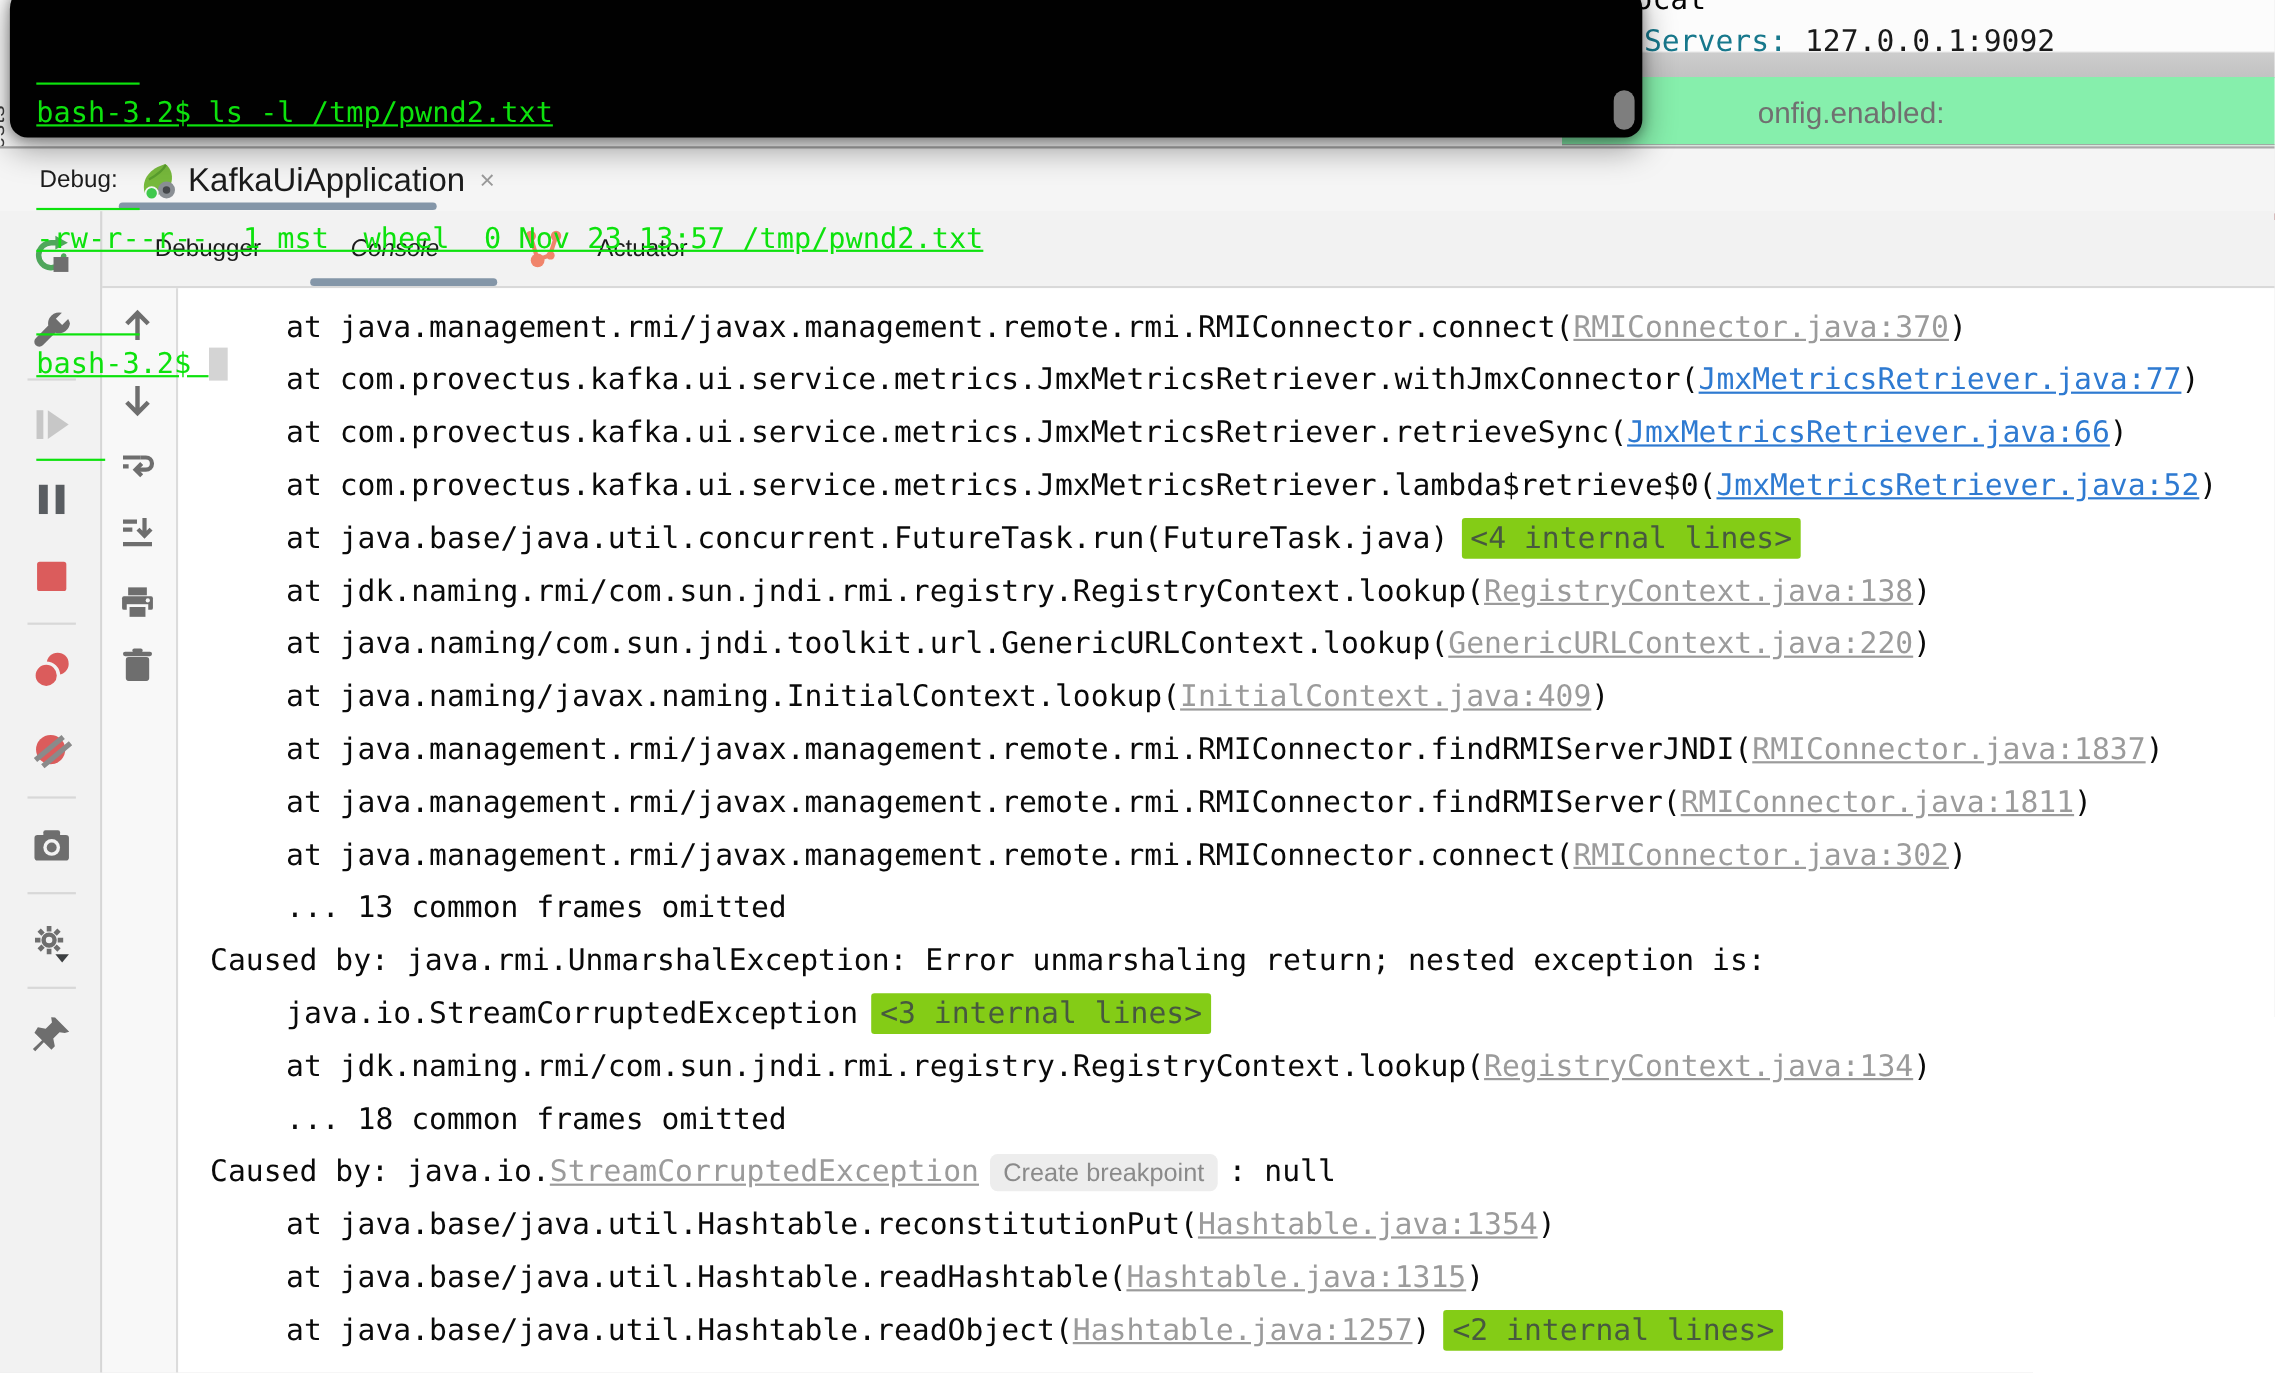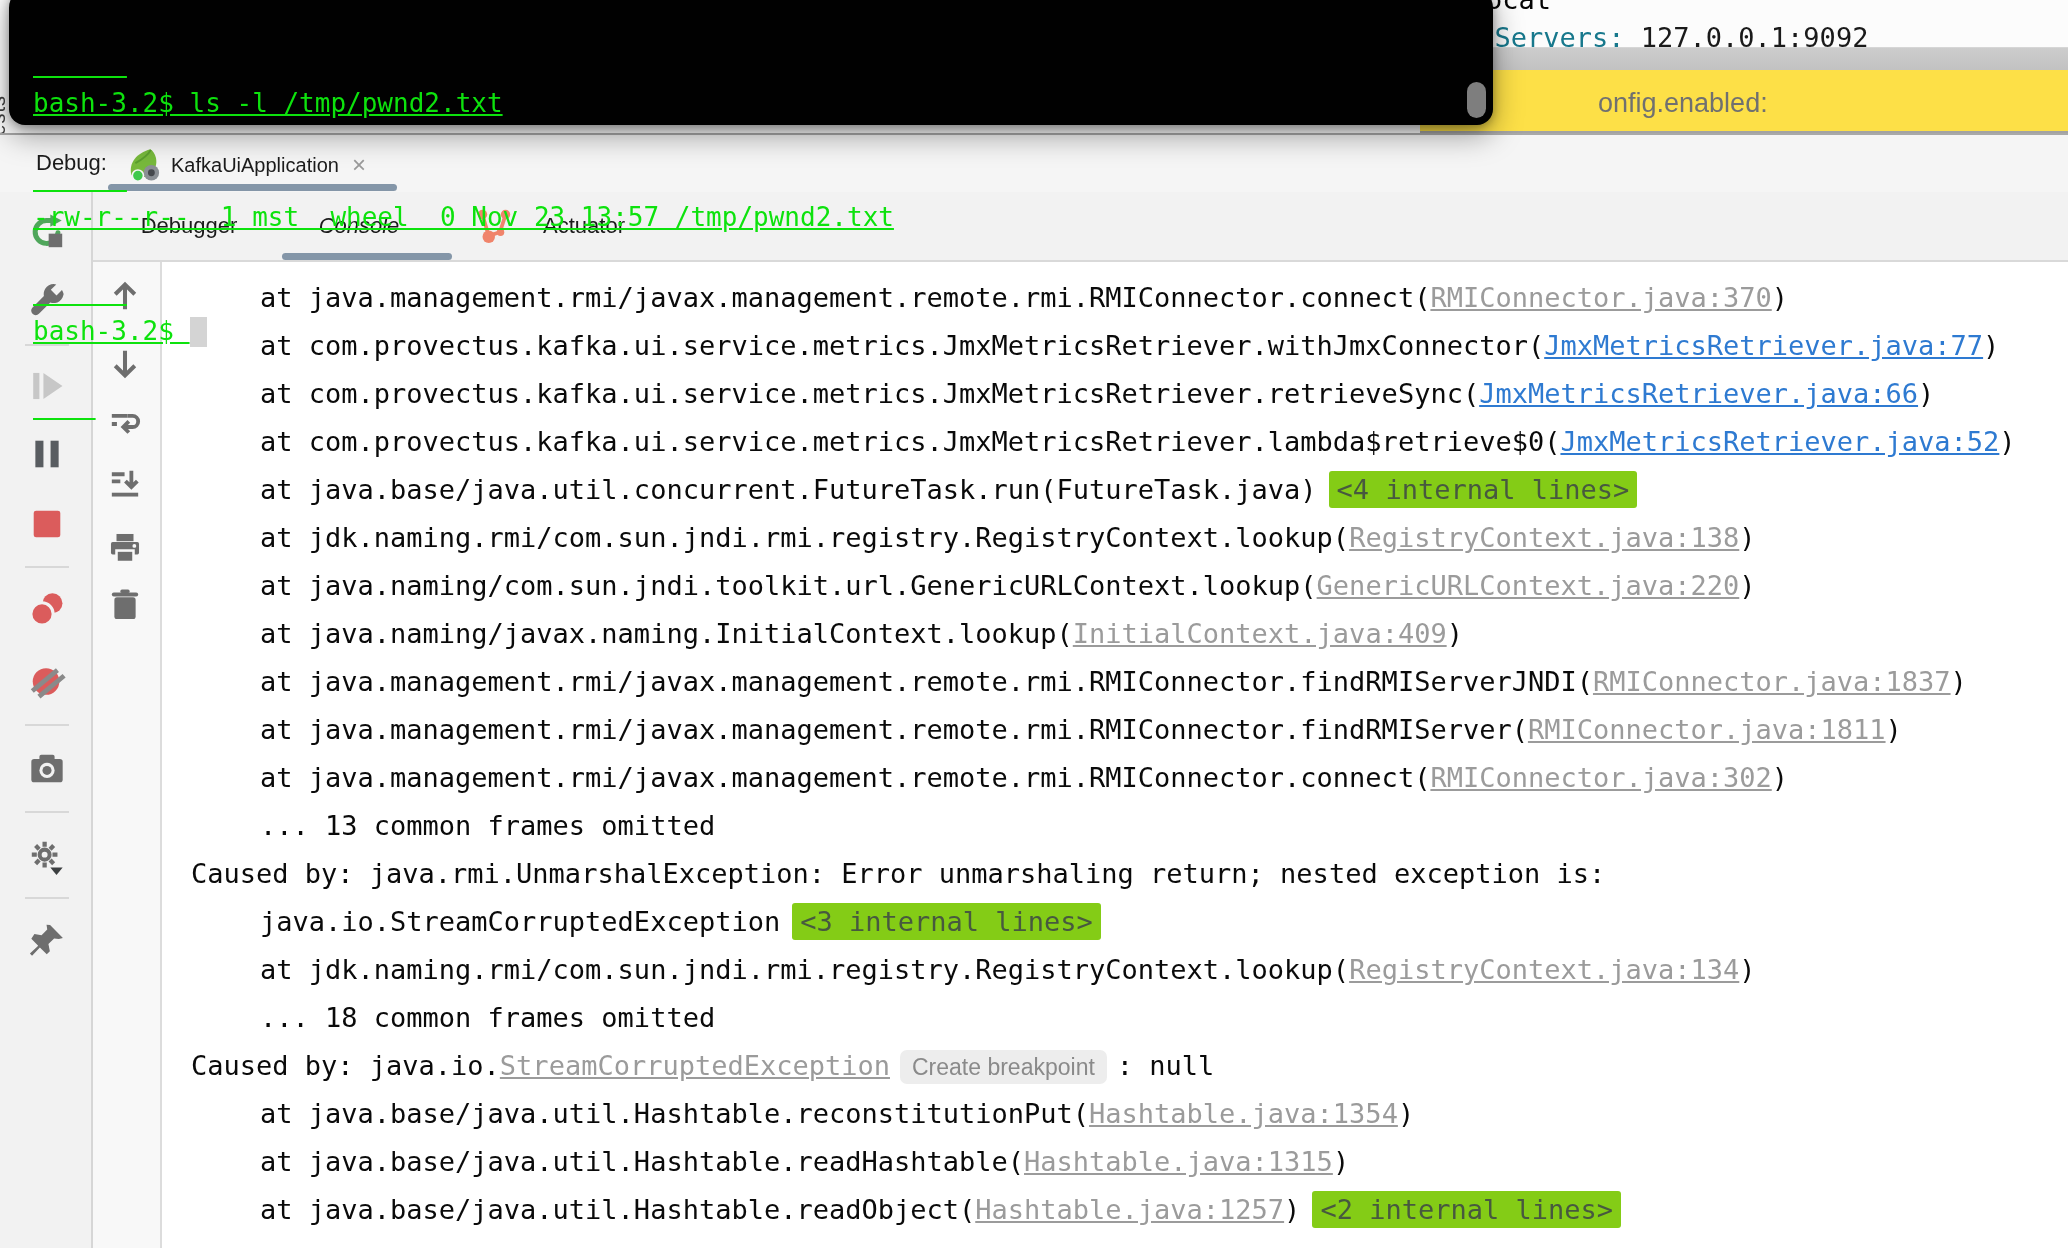--- a/index.html
+++ b/index.html
@@ -8,33 +8,33 @@
 
   
   .bg-top{position:absolute;left:0;top:0;width:2068px;height:133px;background:#fcfcfc;}
   .frag-ocat{position:absolute;left:1486px;top:-16px;font-family:"DejaVu Sans Mono",monospace;
              font-size:27px;color:#050505;}
   .frag-line{position:absolute;left:1462px;top:22px;font-family:"DejaVu Sans Mono",monospace;
              font-size:27px;white-space:pre;}
   .frag-key{color:#17788c;} .frag-val{color:#1a1a1a;}
   .gray-bar{position:absolute;left:1420px;top:47px;width:648px;height:22px;
             background:linear-gradient(#cdcdcd,#c2c2c2);border-top:1px solid #d6d6d6;border-bottom:1px solid #b5b5b5;}
-  .cfg-row{position:absolute;left:1420px;top:70px;width:648px;height:61px;background:#fde047;border-bottom:6px solid #a3a3a3;}
+  .cfg-row{position:absolute;left:1420px;top:70px;width:648px;height:61px;background:#86efac;border-bottom:1px solid #a3a3a3;}
   .frag-cfg{position:absolute;left:178px;top:18px;font-size:27px;color:#707070;}
 
   
   .stripe-label{position:absolute;left:-13px;top:95px;writing-mode:vertical-rl;
     transform:rotate(180deg);font-size:20px;color:#3f3f3f;letter-spacing:1px;white-space:nowrap;}
 
   
   .hdr{position:absolute;left:0;top:133px;width:2068px;height:59px;background:#f5f5f5;
        border-top:2px solid #a9a9a9;border-bottom:6px solid #7f1d1d;}
   .hdr-label{position:absolute;left:36px;top:15px;font-size:22px;color:#1c1c1c;}
   .session-tab{position:absolute;left:118px;top:6px;height:48px;display:flex;align-items:center;gap:9px;padding:0 8px;}
-  .session-tab .ttl{font-size:20px;color:#1c1c1c;}
+  .session-tab .ttl{font-size:30px;color:#1c1c1c;}
   .session-tab .cls{font-size:24px;color:#9a9a9a;margin-left:4px;line-height:20px;}
   .tab-underline{position:absolute;left:108px;top:49px;width:289px;height:7px;border-radius:4px;}
 
   
   .toolrow{position:absolute;left:0;top:192px;width:2068px;height:70px;background:#f2f2f2;}
   .toolrow .brd{position:absolute;left:91px;right:0;bottom:0;height:2px;background:#d9d9d9;}
   .vtab{position:absolute;top:0;height:68px;line-height:68px;font-size:22px;color:#1b1b1b;text-align:center;}
   .vtab-underline{position:absolute;left:282px;top:61px;width:170px;height:7px;border-radius:4px;}
   .tt-ico{position:absolute;top:210px;width:36px;height:36px;}
   .tt-sep{position:absolute;top:200px;width:2px;height:56px;background:#d2d2d2;}

